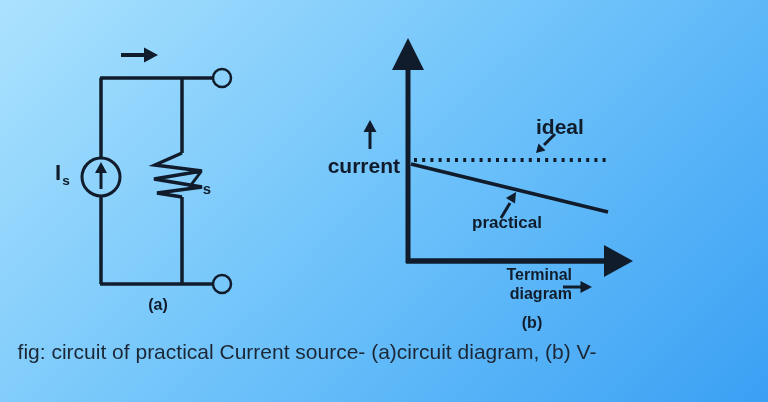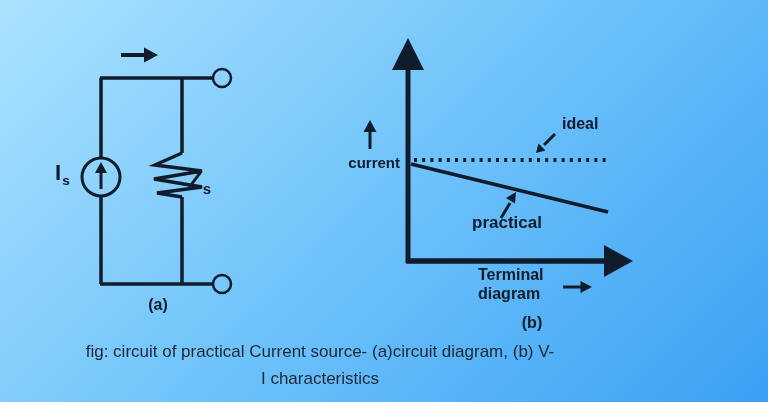--- a/index.html
+++ b/index.html
@@ -23,30 +23,30 @@
   .lbl {
     position: absolute;
     font-weight: 700;
     color: #101c2b;
     white-space: nowrap;
   }
   .is-label { left: 55px; top: 160px; font-size: 22px; letter-spacing: 1px; }
   .zs-label { left: 188px; top: 166px; font-size: 24px; }
   .lbl sub { font-size: 0.62em; }
   .a-label { left: 138px; top: 296px; width: 40px; text-align: center; font-size: 16px; }
-  .current-label { left: 326px; top: 154px; width: 74px; text-align: right; font-size: 15px; }
-  .ideal-label { left: 562px; top: 115px; font-size: 16px; }
+  .current-label { left: 326px; top: 154px; width: 74px; text-align: right; font-size: 21px; }
+  .ideal-label { left: 536px; top: 115px; font-size: 21px; }
   .practical-label { left: 472px; top: 213px; font-size: 17px; }
-  .tv-label { left: 478px; top: 265px; width: 94px; text-align: left; font-size: 16px; line-height: 19px; }
+  .tv-label { left: 478px; top: 265px; width: 94px; text-align: right; font-size: 16px; line-height: 19px; }
   .b-label { left: 512px; top: 314px; width: 40px; text-align: center; font-size: 16px; }
   .caption {
     position: absolute;
-    left: 16px; top: 338px; width: 608px;
+    left: 3px; top: 338px; width: 608px;
     text-align: center;
-    font-size: 17px;
+    font-size: 21px;
     line-height: 27px;
     font-weight: 400;
     color: #1c2736;
   }
 </style>
 </head>
 <body>
 
 <div class="stage">
 
@@ -126,16 +126,15 @@
 
   <div class="lbl tv-label">
     <div>Terminal</div>
     <div>diagram</div>
   </div>
 
   <div class="lbl b-label">(b)</div>
 
   <div class="caption">
     <div>fig: circuit of practical Current source- (a)circuit diagram, (b) V-</div>
-    <div>I characteristics</div>
   </div>
 
 </div>
 
 </body></html>

